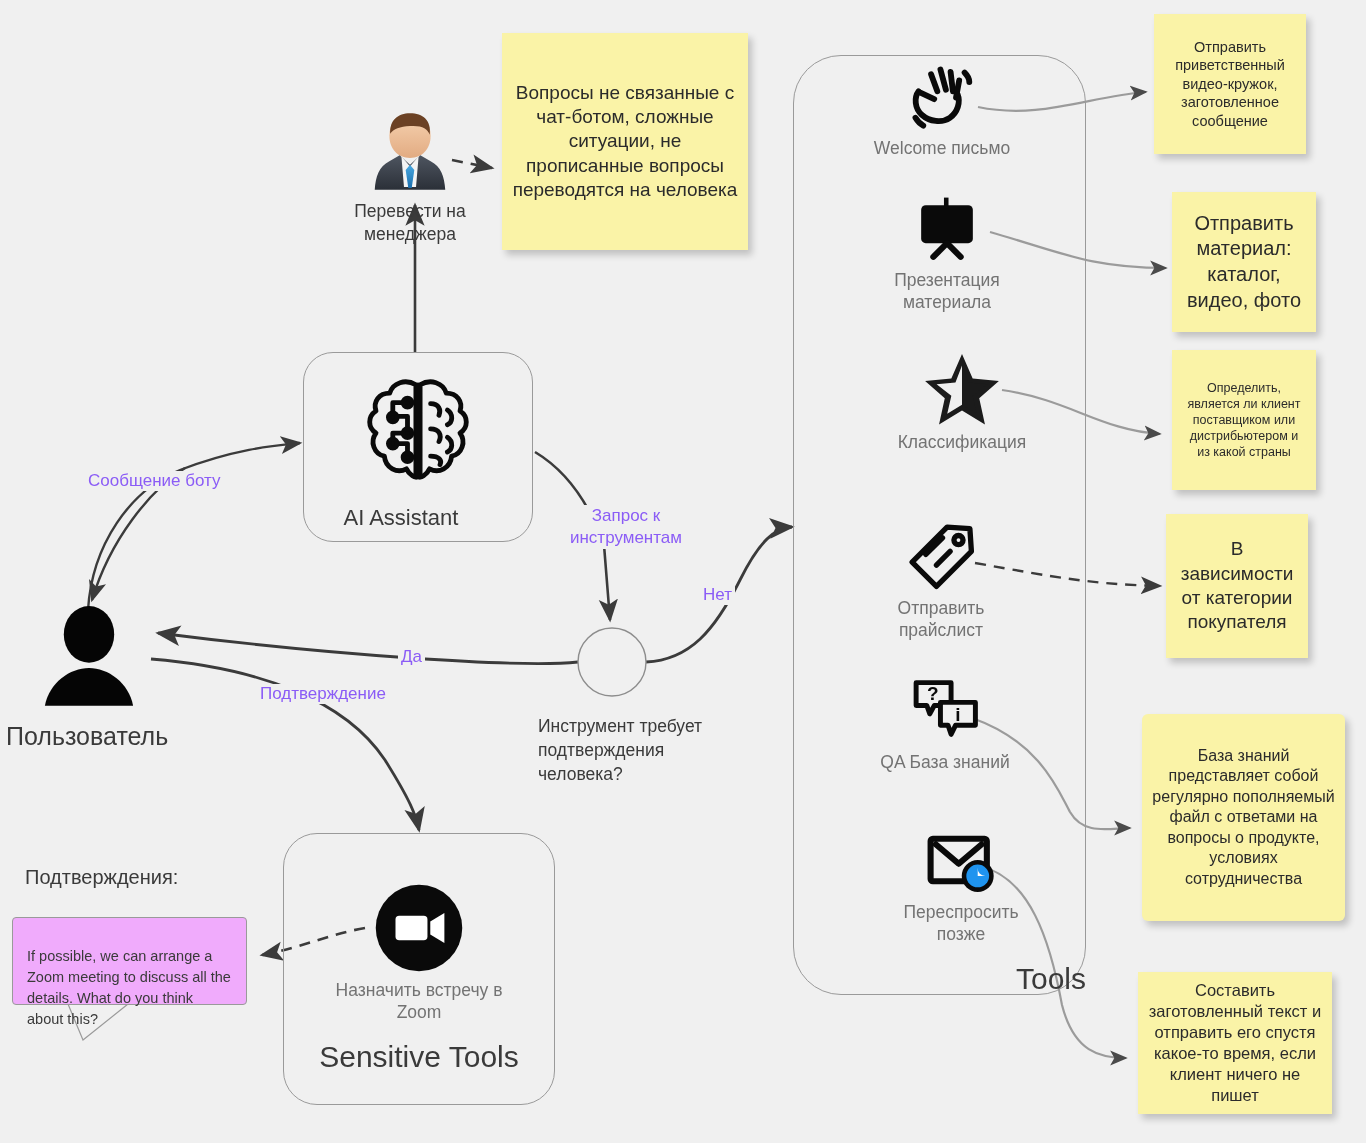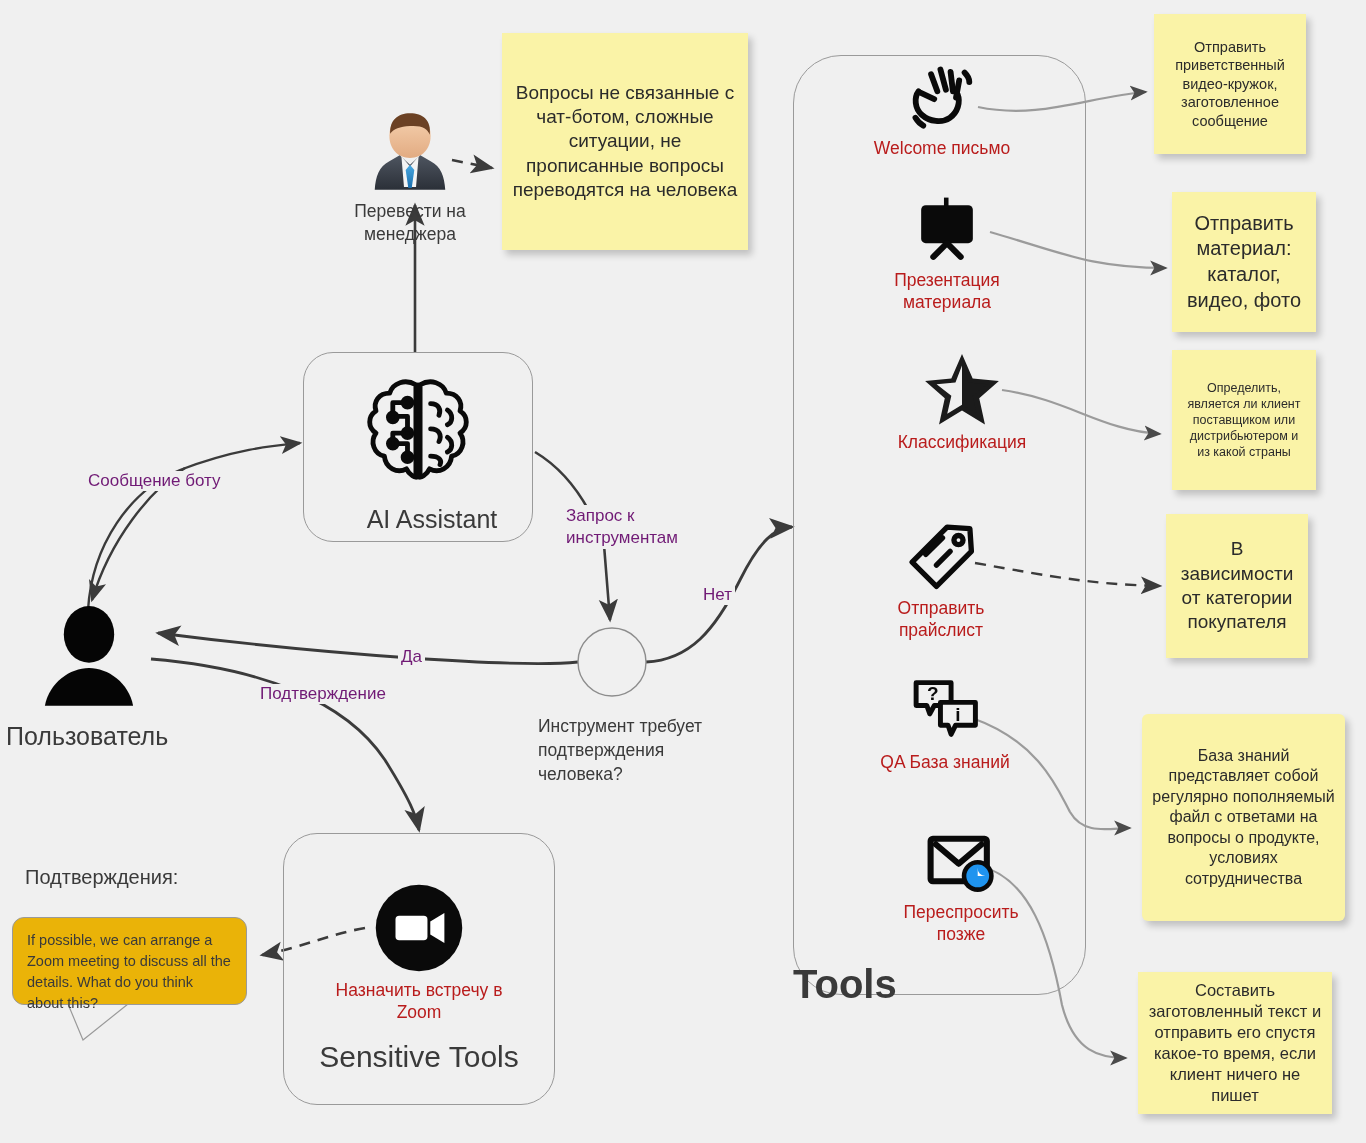--- a/index.html
+++ b/index.html
@@ -33,33 +33,33 @@
     border:1.3px solid #9a9a9a;
     border-radius:26px;
     background:transparent;
     box-sizing:border-box;
   }
   .box.tools{border-radius:48px;}
 
   
   .tool{position:absolute;text-align:center;}
   .tool .ico{display:flex;align-items:center;justify-content:center;height:76px;}
-  .tool .lbl{font-size:17.5px;color:#b91c1c;line-height:1.25;margin-top:4px;}
+  .tool .lbl{font-size:17.5px;color:#737373;line-height:1.25;margin-top:4px;}
 
   .caption{position:absolute;color:#3a3a3a;}
-  .edge-label{position:absolute;color:#701a75;font-size:17px;background:#f0f0f0;padding:0 3px;}
+  .edge-label{position:absolute;color:#8b5cf6;font-size:17px;background:#f0f0f0;padding:0 3px;text-align:center;}
 
   
   .bubble{
     position:absolute;
     border:1.2px solid #9a9a9a;
-    border-radius:12px;
-    background:#eab308;
+    border-radius:4px;
+    background:#f0abfc;
     box-sizing:border-box;
-    padding:12px 14px;
+    padding:28px 14px;
     font-size:14.5px;
     line-height:1.45;
     color:#3a3a3a;
   }
 
   
   .mgr{position:absolute;width:86px;height:86px;}
 </style>
 </head>
 <body>
@@ -112,21 +112,21 @@
     <circle cx="612" cy="662" r="34" fill="none" stroke="#8d8d8d" stroke-width="1.4"></circle>
 
     <path d="M68,1004 L83,1040 L128,1004" fill="#f0f0f0" stroke="#9a9a9a" stroke-width="1.2"></path>
     <path d="M68,1003 L128,1003" stroke="#f0f0f0" stroke-width="3" fill="none"></path>
   </svg>
 
   <div class="box tools" style="left:793px;top:55px;width:293px;height:940px;"></div>
   <div class="box" style="left:283px;top:833px;width:272px;height:272px;border-radius:34px;"></div>
   <div class="box" style="left:303px;top:352px;width:230px;height:190px;border-radius:30px;"></div>
 
-  <div class="caption" style="left:793px;top:962px;width:293px;text-align:left;font-size:40px;font-weight:bold;">Tools</div>
+  <div class="caption" style="left:793px;top:962px;width:293px;text-align:right;font-size:30px;">Tools</div>
   <div class="caption" style="left:283px;top:1040px;width:272px;text-align:center;font-size:30px;">Sensitive Tools</div>
 
   <div style="position:absolute;left:36px;top:605px;width:106px;height:105px;">
     <svg viewBox="0 0 100 100" width="106" height="105">
       <ellipse cx="50" cy="28" rx="24" ry="27" fill="#050505"></ellipse>
       <path d="M50 60 C68 60 88 74 92 96 L8 96 C12 74 32 60 50 60 Z" fill="#050505"></path>
     </svg>
   </div>
   <div class="caption" style="left:6px;top:722px;font-size:25px;">Пользователь</div>
 
@@ -171,21 +171,21 @@
         <circle cx="36" cy="72" r="4.2" fill="#0a0a0a"></circle>
         <circle cx="50" cy="85" r="4.2" fill="#0a0a0a"></circle>
         <path d="M72 34 C80 34 82 40 80 45"></path>
         <path d="M88 40 C94 44 93 52 88 54"></path>
         <path d="M72 58 C80 58 83 64 80 70"></path>
         <path d="M88 66 C94 70 93 78 88 80"></path>
         <path d="M72 84 C80 84 83 88 81 92"></path>
       </g>
     </svg>
   </div>
-  <div class="caption" style="left:317px;top:505px;width:230px;text-align:center;font-size:25px;">AI Assistant</div>
+  <div class="caption" style="left:286px;top:505px;width:230px;text-align:center;font-size:22px;">AI Assistant</div>
 
   <div class="edge-label" style="left:85px;top:471px;">Сообщение боту</div>
 
   <div class="edge-label" style="left:563px;top:505px;width:120px;line-height:1.28;">
     <div>Запрос к</div>
     <div>инструментам</div>
   </div>
 
   <div class="edge-label" style="left:700px;top:585px;">Нет</div>
   <div class="edge-label" style="left:398px;top:647px;">Да</div>

